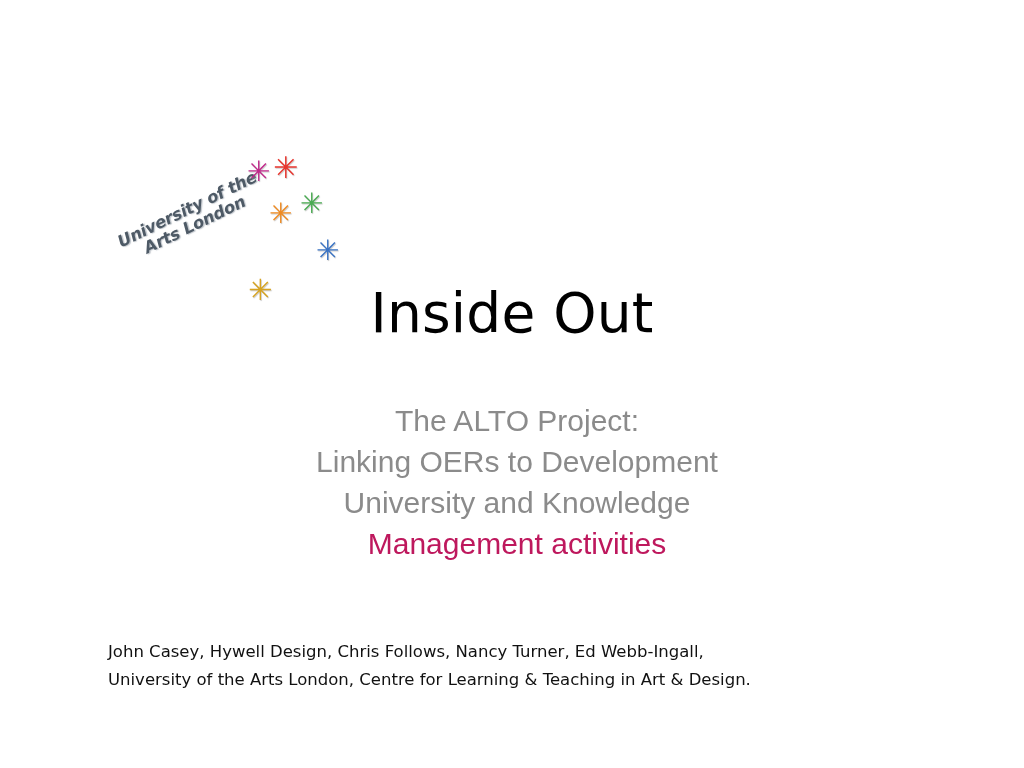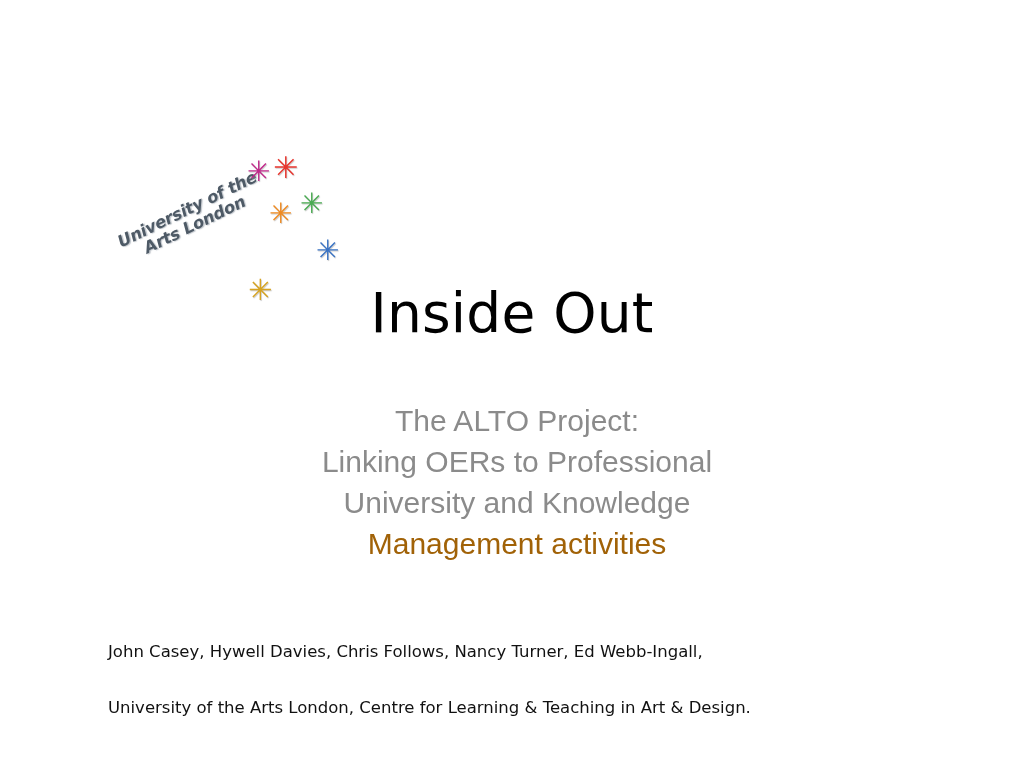--- a/index.html
+++ b/index.html
@@ -133,23 +133,23 @@
     <span class="ual-star" id="star-5" style="left: 194px; top: 204px; font-size: 29px; color: rgb(214, 163, 33);">✳</span>
 
   </div>
 
   <div id="title-block">
     <h1 id="slide-title" style="color: rgb(0, 0, 0);">Inside Out</h1>
   </div>
 
   <div id="subtitle-block">
     <div class="subtitle-line" style="color: rgb(139, 139, 139);">The ALTO Project:</div>
-    <div class="subtitle-line" style="color: rgb(139, 139, 139);">Linking OERs to Professional</div>
+    <div class="subtitle-line" style="color: rgb(139, 139, 139);">Linking OERs to Development</div>
     <div class="subtitle-line" style="color: rgb(139, 139, 139);">University and Knowledge</div>
-    <div class="subtitle-line" style="color: #a16207;">Management activities</div>
+    <div class="subtitle-line" style="color: #be185d;">Management activities</div>
   </div>
 
   <div id="author-block">
-    <div class="author-line" style="color: rgb(17, 17, 17);">John Casey, Hywell Davies, Chris Follows, Nancy Turner, Ed Webb-Ingall,</div>
-    <div class="author-line" style="color: rgb(17, 17, 17); margin-top: 28px;">University of the Arts London, Centre for Learning &amp; Teaching in Art &amp; Design.</div>
+    <div class="author-line" style="color: rgb(17, 17, 17);">John Casey, Hywell Design, Chris Follows, Nancy Turner, Ed Webb-Ingall,</div>
+    <div class="author-line" style="color: rgb(17, 17, 17);">University of the Arts London, Centre for Learning &amp; Teaching in Art &amp; Design.</div>
   </div>
 
 </div>
 
 </body></html>

